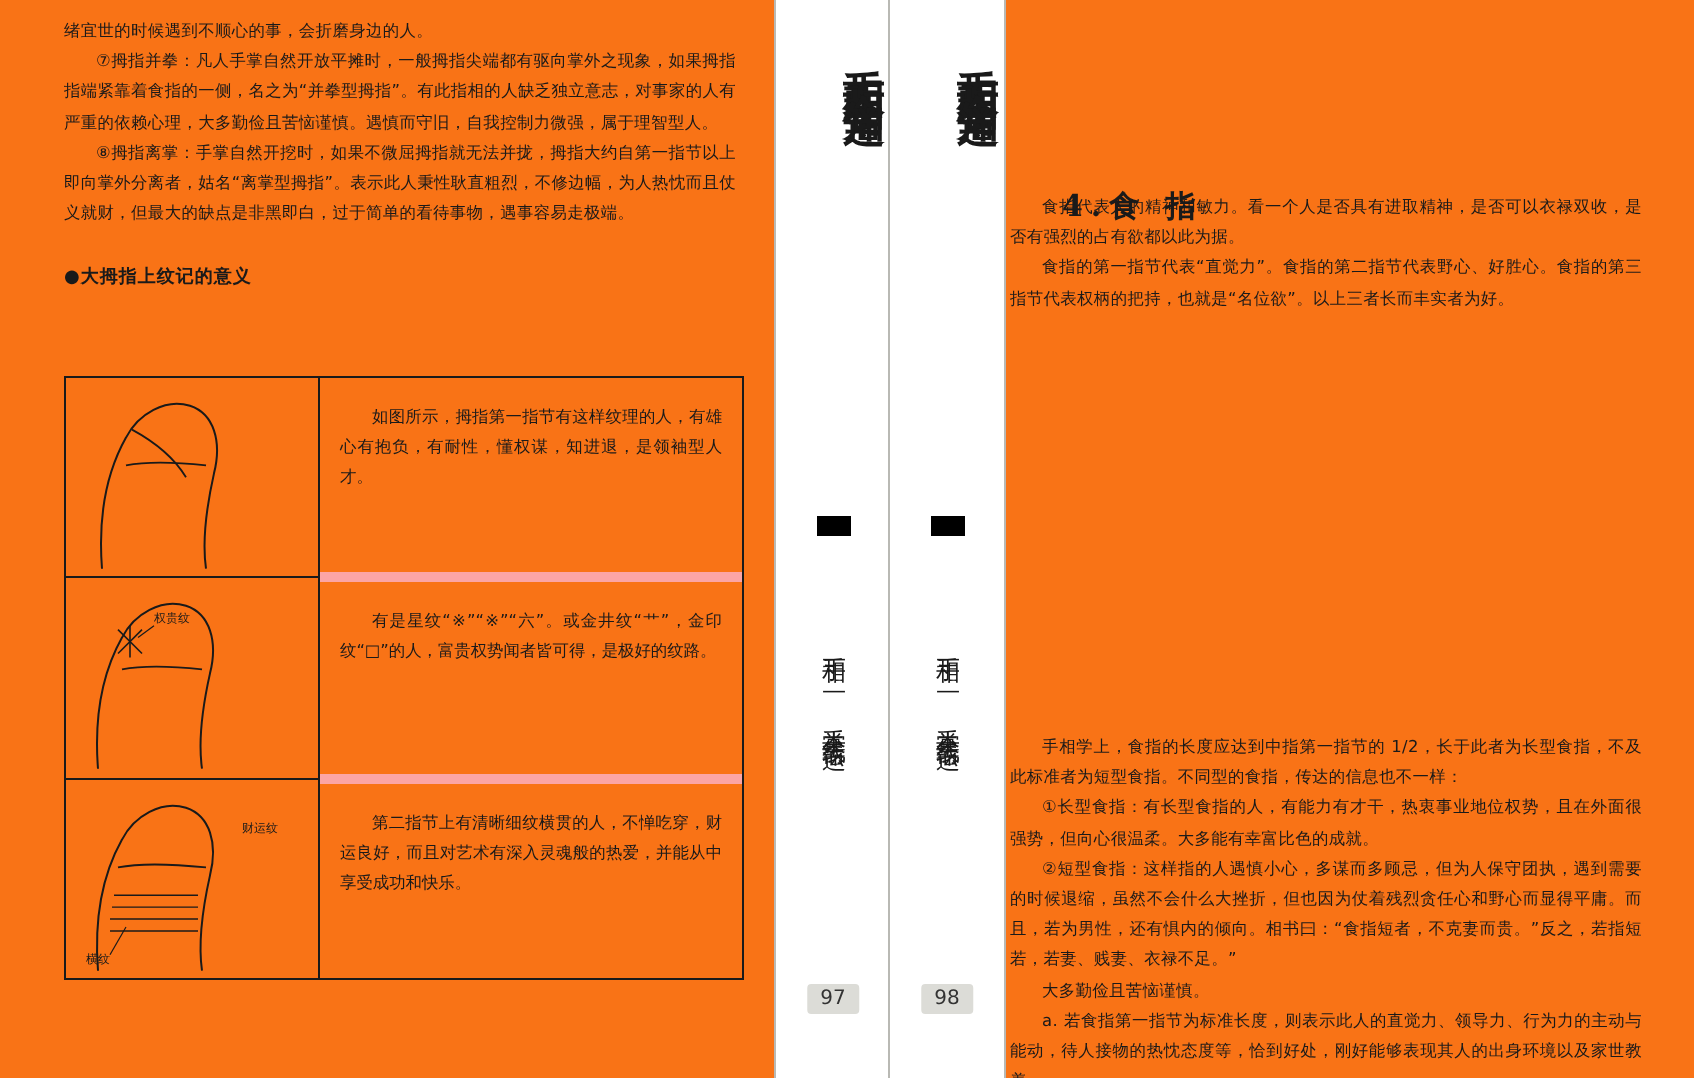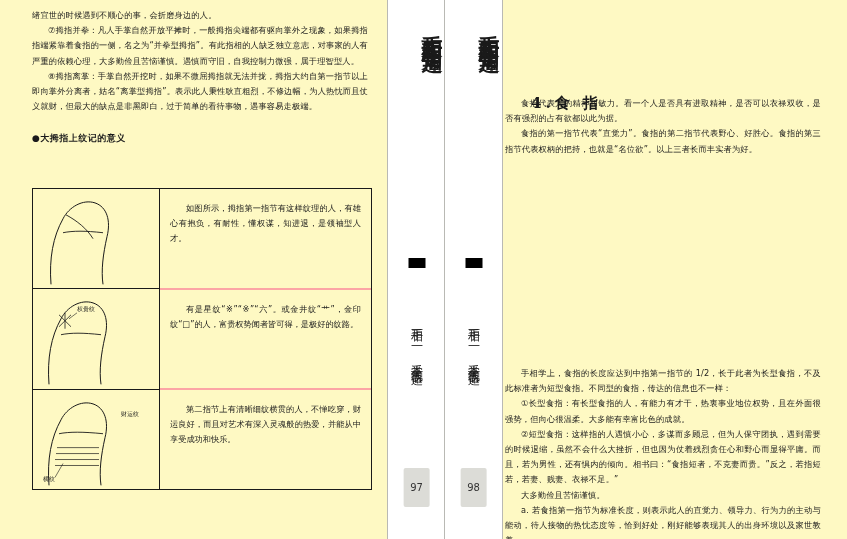--- a/index.html
+++ b/index.html
@@ -11,21 +11,21 @@
     width: 847px;
     height: 539px;
     font-family: "DejaVu Sans", sans-serif;
     color: #1a1a1a;
     overflow: hidden;
   }
   #page {
     position: relative;
     width: 847px;
     height: 539px;
-    background: #fef9c3;
+    background: #f97316;
   }
 
   
   .para {
     font-size: 8.2px;
     line-height: 15.2px;
     text-align: justify;
     letter-spacing: 0.2px;
   }
   .indent { text-indent: 16px; }
@@ -67,21 +67,21 @@
     display: flex;
     flex-direction: column;
   }
   #left-figure .cell {
     flex: 1 1 0;
     position: relative;
     box-sizing: border-box;
   }
   #left-figure .col-img .cell { border-bottom: 1px solid #1a1a1a; }
   #left-figure .col-img .cell:last-child { border-bottom: none; }
-  #left-figure .col-txt .cell { border-bottom: 2px solid #fca5a5; }
+  #left-figure .col-txt .cell { border-bottom: 5px solid #fca5a5; }
   #left-figure .col-txt .cell:last-child { border-bottom: none; }
   #left-figure .cell-text {
     padding: 12px 10px 0 10px;
     font-size: 8.2px;
     line-height: 15px;
     text-align: justify;
     text-indent: 16px;
   }
   .thumb-svg { position: absolute; left: 0; top: 0; width: 100%; height: 100%; }
 
@@ -144,21 +144,21 @@
   }
   .pagenum {
     position: absolute;
     bottom: 32px;
     left: 50%;
     transform: translateX(-50%);
     font-family: "DejaVu Sans", sans-serif;
     font-size: 10px;
     color: #333;
     background: #dcdcd7;
-    padding: 14px 7px;
+    padding: 2px 7px;
     border-radius: 2px;
   }
 
   
   #right-page {
     position: absolute;
     left: 501px; top: 0;
     width: 346px; height: 539px;
   }
   #right-title {

